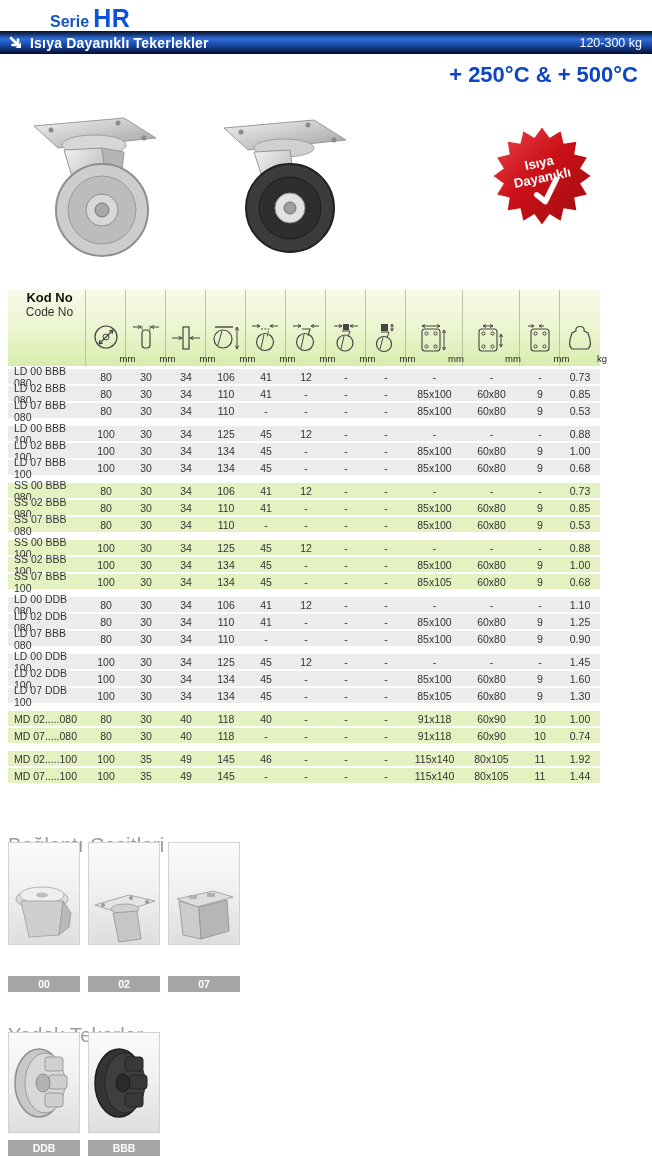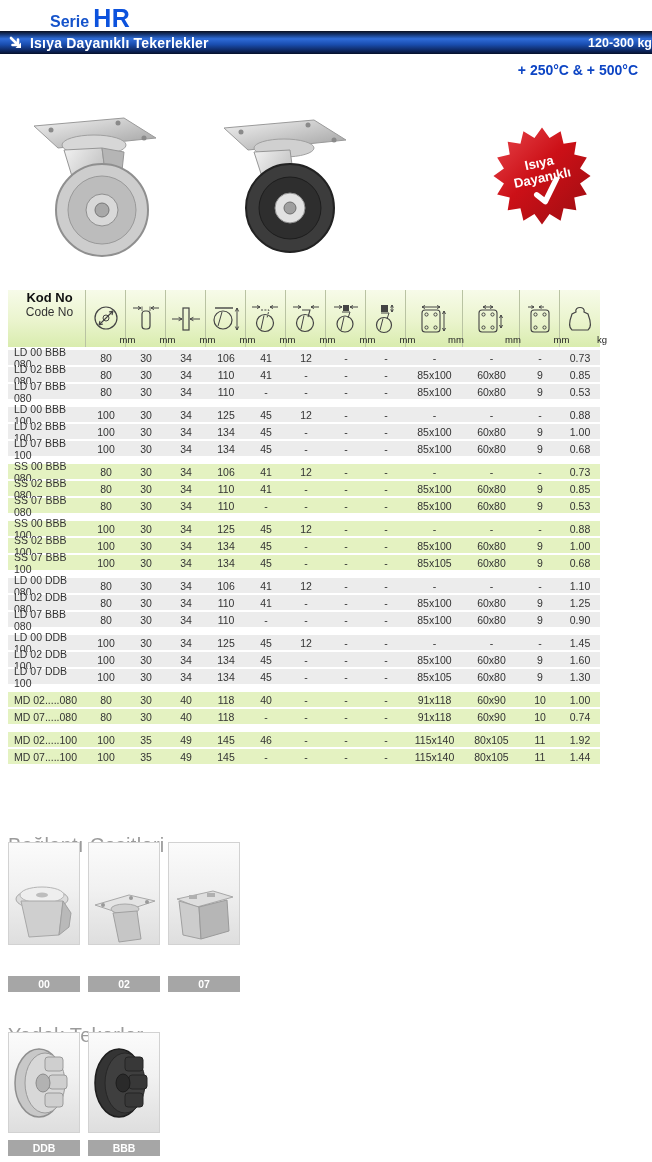--- a/index.html
+++ b/index.html
@@ -9,34 +9,34 @@
   
   .series-head { position:absolute; left:30px; top:4px; display:flex; align-items:baseline; gap:4px;margin-left:20px; }
   .series-label { font-size:16px; font-weight:bold; color:#1553cb; }
   .series-code  { font-size:25px; font-weight:bold; color:#0c52dd; letter-spacing:0.5px; }
 
   .blue-bar { position:absolute; left:0; top:31px; width:652px; height:23px;
     background:linear-gradient(180deg,#0b101f 0%,#14336e 14%,#2f6cd8 34%,#1a4eb0 58%,#0a1c4a 92%,#060f28 100%);
     display:flex; align-items:center; }
   .bar-arrow { width:14px; height:14px; margin-left:9px; flex:0 0 auto; }
   .bar-title { color:#ffffff; font-weight:bold; font-size:14px; margin-left:7px; letter-spacing:0.2px; }
-  .bar-capacity { color:#ffffff; font-weight:bold; font-size:12.5px; margin-left:auto; }
-
-  .temp-line { position:absolute; top:62px; right:14px; font-size:14px; font-weight:bold; color:#0d45c4; }
+  .bar-capacity { color:#ffffff; font-weight:normal; font-size:12.5px; margin-left:auto; margin-right:10px; }
+
+  .temp-line { position:absolute; top:62px; right:14px; font-size:22px; font-weight:bold; color:#0d45c4; }
 
   
   .photo-1 { position:absolute; left:6px;  top:112px; }
   .photo-2 { position:absolute; left:196px; top:116px; }
 
   
   .badge { position:absolute; left:490px; top:124px; width:104px; height:104px; }
 
   
   .spec-table { position:absolute; left:8px; top:290px; width:592px; }
-  .thead { display:flex; height:57px;
+  .thead { display:flex; height:76px;
     background:linear-gradient(180deg,#f7fbe9 0%,#eaf4cd 55%,#d9ecae 100%); }
   .thcell { display:flex; flex-direction:column; align-items:center; justify-content:flex-end;
     border-right:1px solid #b9c3a2; padding-bottom:2px; }
   .thcell:last-child { border-right:none; }
   .thcell .unit { font-size:9.5px; color:#222; line-height:10px; margin-top:1px;padding-left:44px; }
   .code-head { justify-content:center; align-items:center; }
   .code-head .l1 { font-size:13px; font-weight:bold; color:#111; line-height:15px; }
   .code-head .l2 { font-size:12px; color:#333; line-height:14px; }
   .hicon { display:block; }
 

